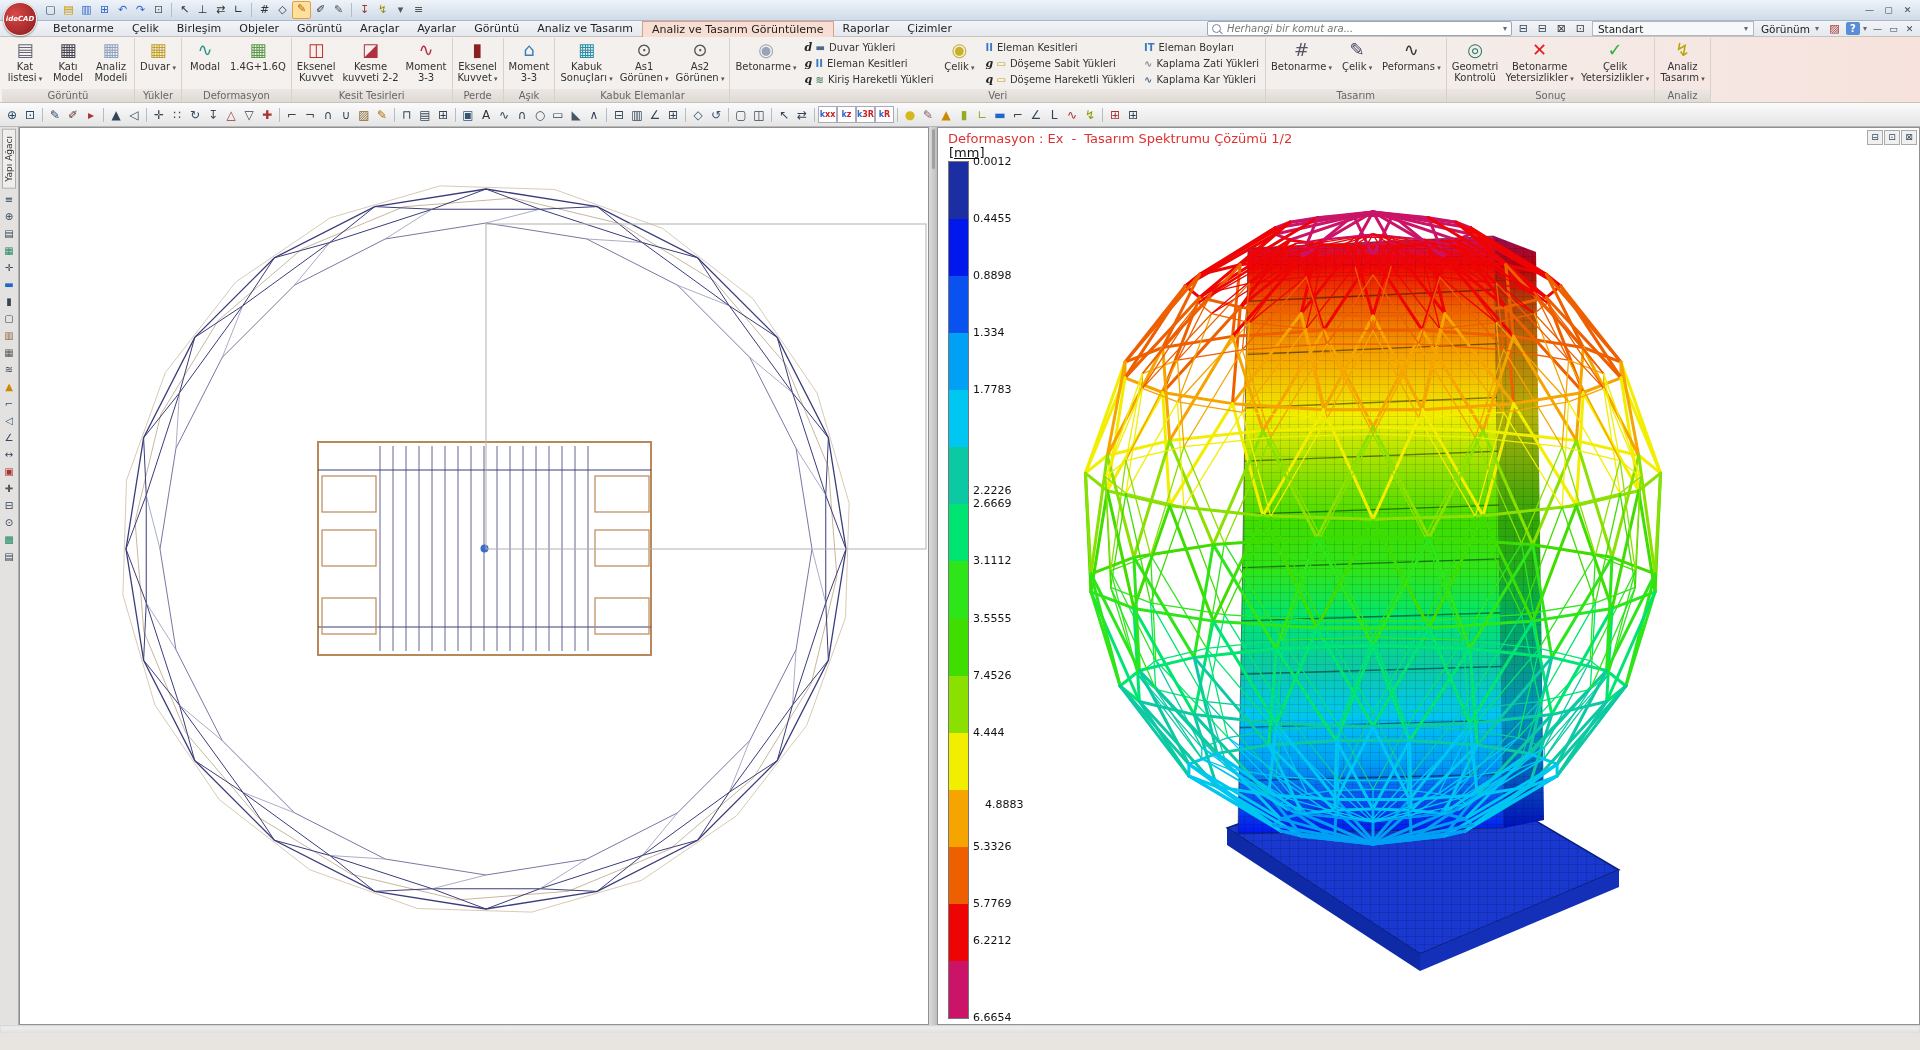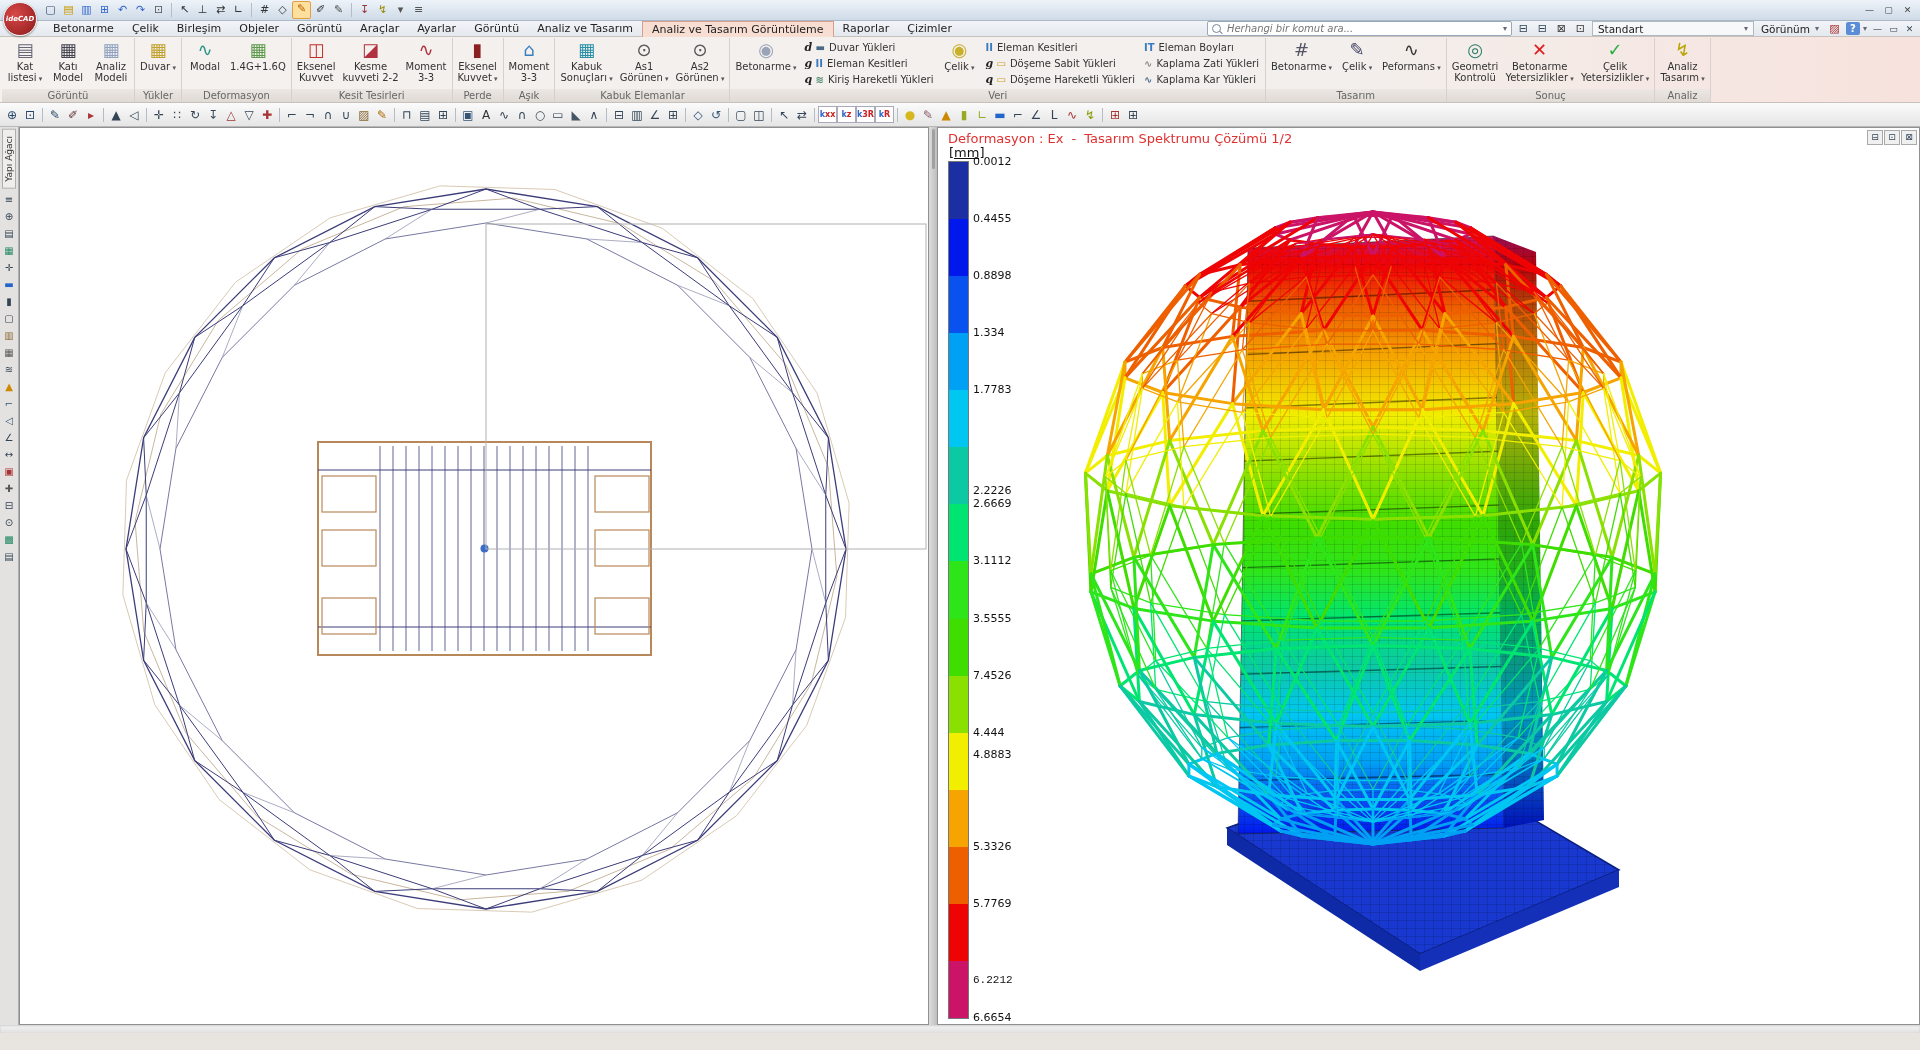--- a/index.html
+++ b/index.html
@@ -1475,24 +1475,24 @@
             <div class="slabel" style="top: 51.0667px;">0.4455</div>
             <div class="slabel" style="top: 108.133px;">0.8898</div>
             <div class="slabel" style="top: 165.2px;">1.334</div>
             <div class="slabel" style="top: 222.267px;">1.7783</div>
             <div class="slabel" style="top: 279.333px; margin-top: 44px;">2.2226</div>
             <div class="slabel" style="top: 336.4px;">2.6669</div>
             <div class="slabel" style="top: 393.467px;">3.1112</div>
             <div class="slabel" style="top: 450.533px;">3.5555</div>
             <div class="slabel" style="top: 507.6px;">7.4526</div>
             <div class="slabel" style="top: 564.667px;">4.444</div>
-            <div class="slabel" style="top: 587px;">4.8883</div>
+            <div class="slabel" style="top: 637px; margin-left: 12px;">4.8883</div>
             <div class="slabel" style="top: 678.8px;">5.3326</div>
             <div class="slabel" style="top: 735.867px;">5.7769</div>
-            <div class="slabel" style="top: 813px; font-family: Liberation Mono, monospace;">6.2212</div>
+            <div class="slabel" style="top: 773px;">6.2212</div>
             <div class="slabel" style="top: 850px;">6.6654</div>
           </div>
       </div>
       <div class="vprctl" id="vprctl">
           <span class="ticon">⊟</span>
           <span class="ticon">⊡</span>
           <span class="ticon">⊠</span>
         </div>
     </div>
   </div>

